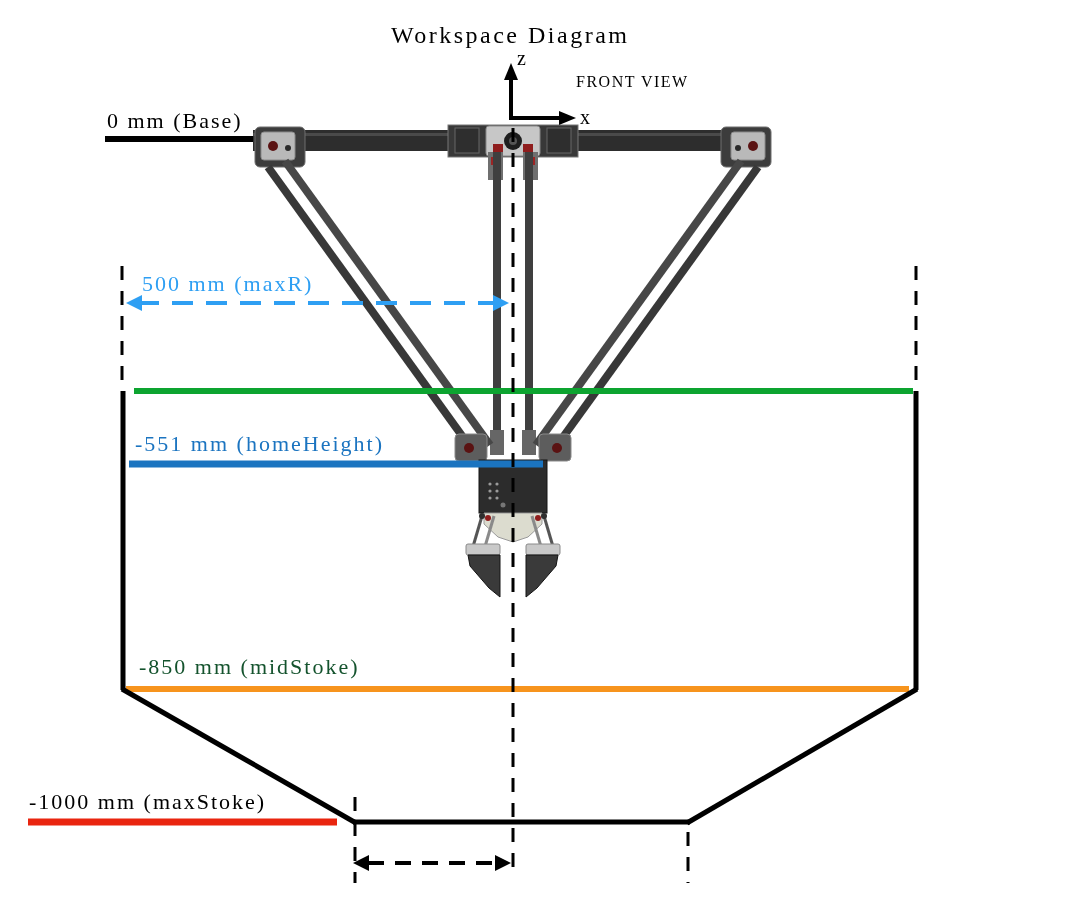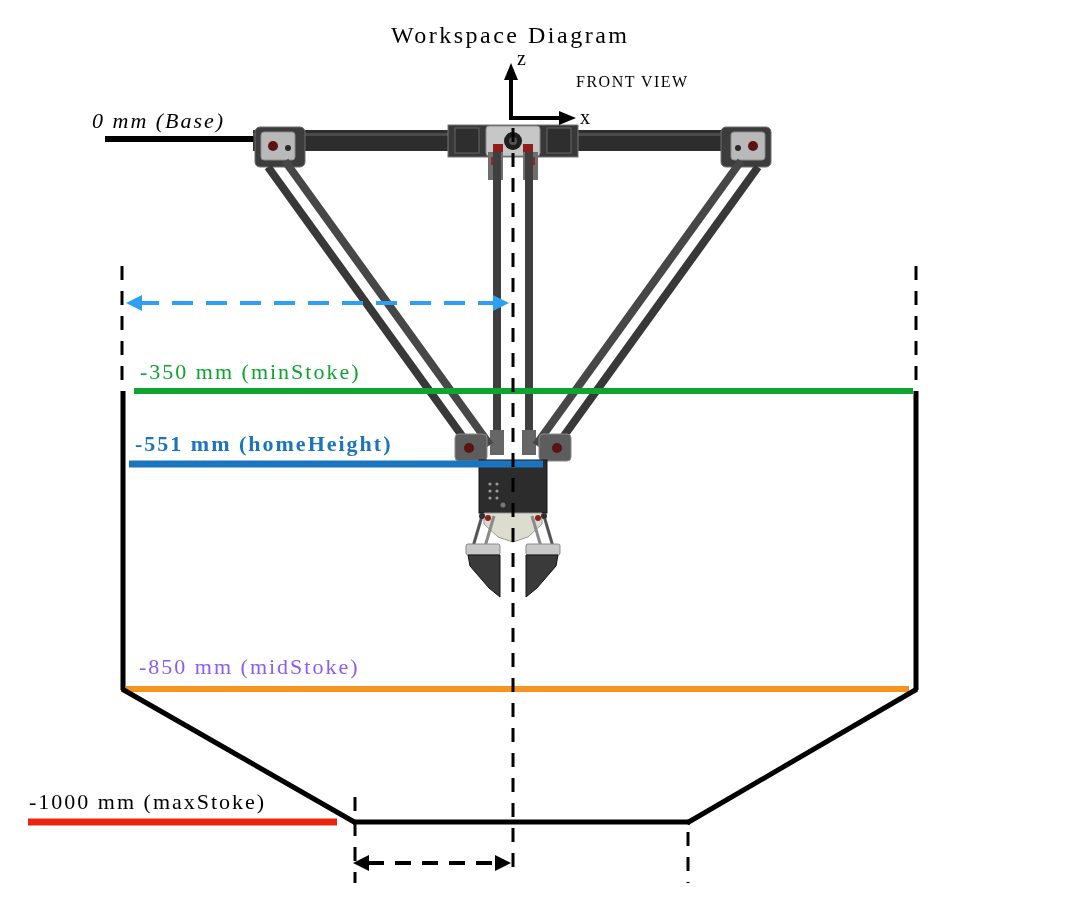--- a/index.html
+++ b/index.html
@@ -9,24 +9,24 @@
   }
   .stage svg { position:absolute; left:0; top:0; }
   .lbl {
     position:absolute; white-space:nowrap; color:#000;
     font-size:22px; letter-spacing:2px; line-height:1.1;
   }
   .lbl-title      { left:391px; top:22px;  font-size:24px; letter-spacing:2.5px; }
   .lbl-frontview  { left:576px; top:73px;  font-size:16px; letter-spacing:1.5px; }
   .lbl-z          { left:517px; top:47px;  font-size:20px; letter-spacing:0; }
   .lbl-x          { left:580px; top:106px; font-size:20px; letter-spacing:0; }
-  .lbl-base       { left:92px; top:109px;font-style:italic; }
+  .lbl-base       { left:107px; top:109px; }
   .lbl-maxr       { left:142px; top:272px; }
   .lbl-minstoke   { left:140px; top:360px; }
-  .lbl-homeheight { left:135px; top:432px;font-weight:bold; }
+  .lbl-homeheight { left:135px; top:432px; }
   .lbl-midstoke   { left:139px; top:655px; }
   .lbl-maxstoke   { left:29px;  top:790px; }
   .lbl-minr       { left:345px; top:876px; }
 </style>
 </head>
 <body>
 
 <div class="stage">
 
   <svg width="1084" height="915" viewBox="0 0 1084 915">
@@ -151,17 +151,17 @@
       <polygon points="576,118 559,111 559,125" fill="#000"></polygon>
     </g>
   </svg>
 
   <div class="lbl lbl-title">Workspace Diagram</div>
   <div class="lbl lbl-frontview">FRONT VIEW</div>
   <div class="lbl lbl-z">z</div>
   <div class="lbl lbl-x">x</div>
 
   <div class="lbl lbl-base" style="color: rgb(0, 0, 0);">0 mm (Base)</div>
-  <div class="lbl lbl-minstoke" style="color: rgb(13, 164, 48);">-350 mm (minStoke)</div>
+  <div class="lbl lbl-maxr" style="color: rgb(46, 159, 243);">500 mm (maxR)</div>
   <div class="lbl lbl-homeheight" style="color: rgb(27, 116, 192);">-551 mm (homeHeight)</div>
-  <div class="lbl lbl-midstoke" style="color: #8b5cf6;">-850 mm (midStoke)</div>
+  <div class="lbl lbl-midstoke" style="color: #14532d;">-850 mm (midStoke)</div>
   <div class="lbl lbl-maxstoke" style="color: #000000;">-1000 mm (maxStoke)</div>
 </div>
 
 </body></html>

